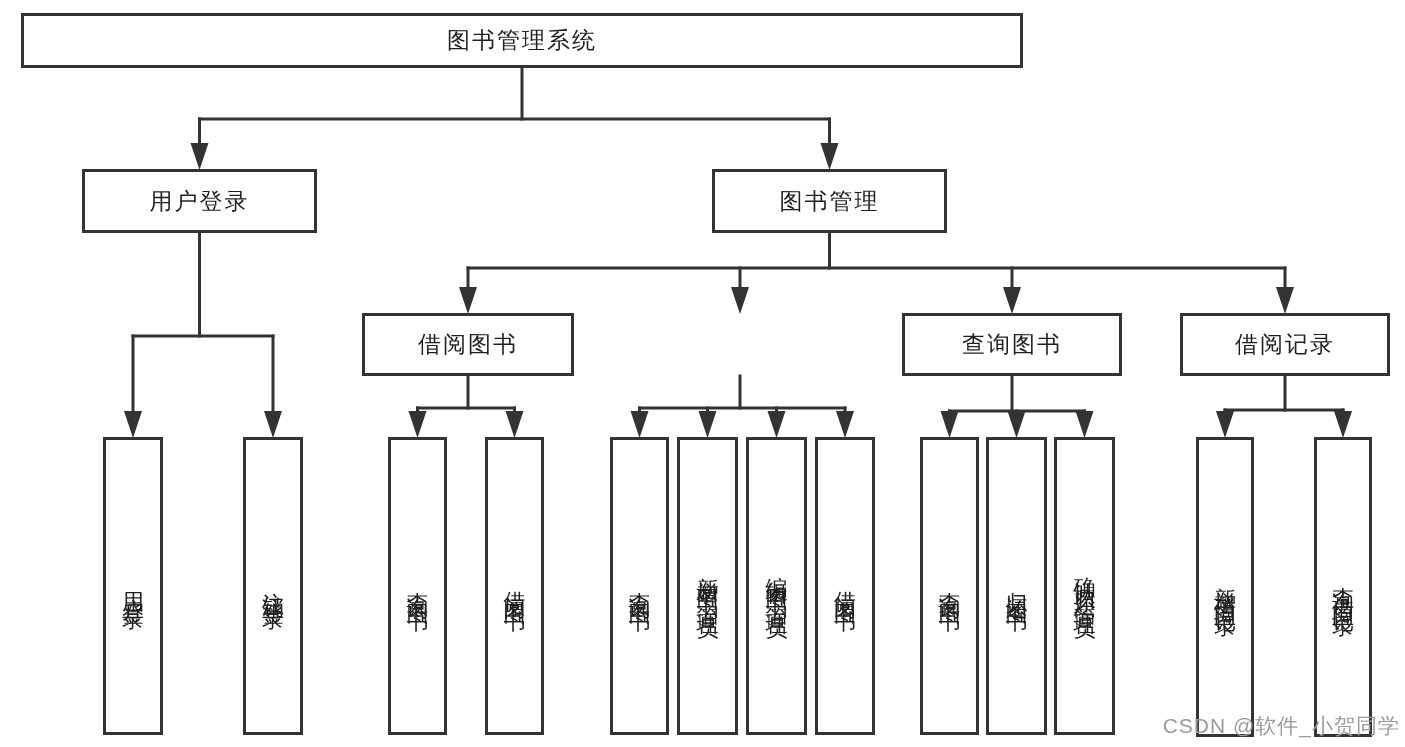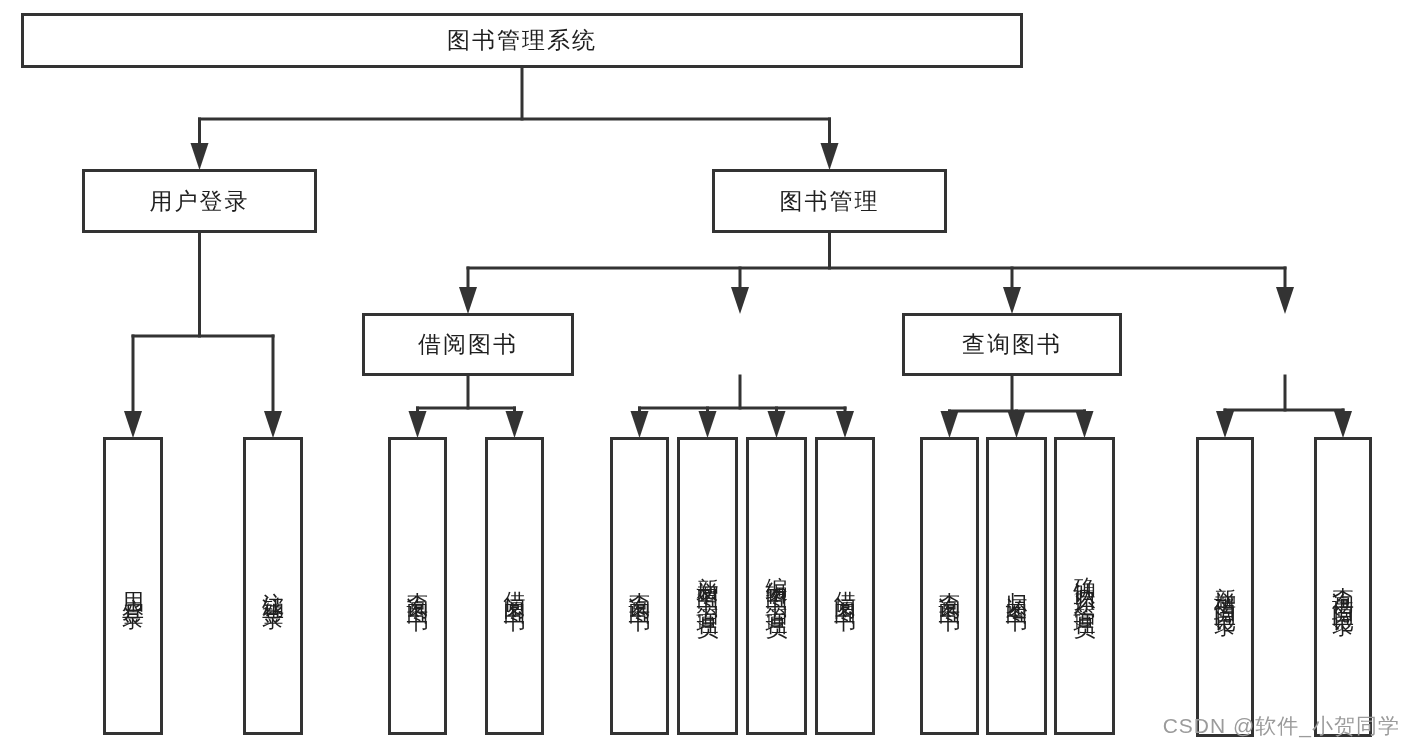--- a/index.html
+++ b/index.html
@@ -123,20 +123,23 @@
     </div>
     <div class="node h" style="left: 712px; top: 169px; width: 235px; height: 64px; border-color: rgb(51, 51, 51);">
       <span class="label">图书管理</span>
     </div>
     <div class="node h" style="left: 362px; top: 313px; width: 212px; height: 63px; border-color: rgb(51, 51, 51);">
       <span class="label">借阅图书</span>
     </div>
     <div class="node h" style="left: 902px; top: 313px; width: 220px; height: 63px; border-color: rgb(51, 51, 51);">
       <span class="label">查询图书</span>
     </div>
+    <div class="node h" style="left: 1180px; top: 313px; width: 210px; height: 63px; border-color: rgb(51, 51, 51);">
+      <span class="label">借阅记录</span>
+    </div>
     <div class="node v" style="left: 103px; top: 437px; width: 60px; height: 298px; border-color: rgb(51, 51, 51);">
       <span class="label">用户登录</span>
     </div>
     <div class="node v" style="left: 243px; top: 437px; width: 60px; height: 298px; border-color: rgb(51, 51, 51);">
       <span class="label">注销登录</span>
     </div>
     <div class="node v" style="left: 388px; top: 437px; width: 59px; height: 298px; border-color: rgb(51, 51, 51);">
       <span class="label">查询图书</span>
     </div>
     <div class="node v" style="left: 485px; top: 437px; width: 59px; height: 298px; border-color: rgb(51, 51, 51);">

